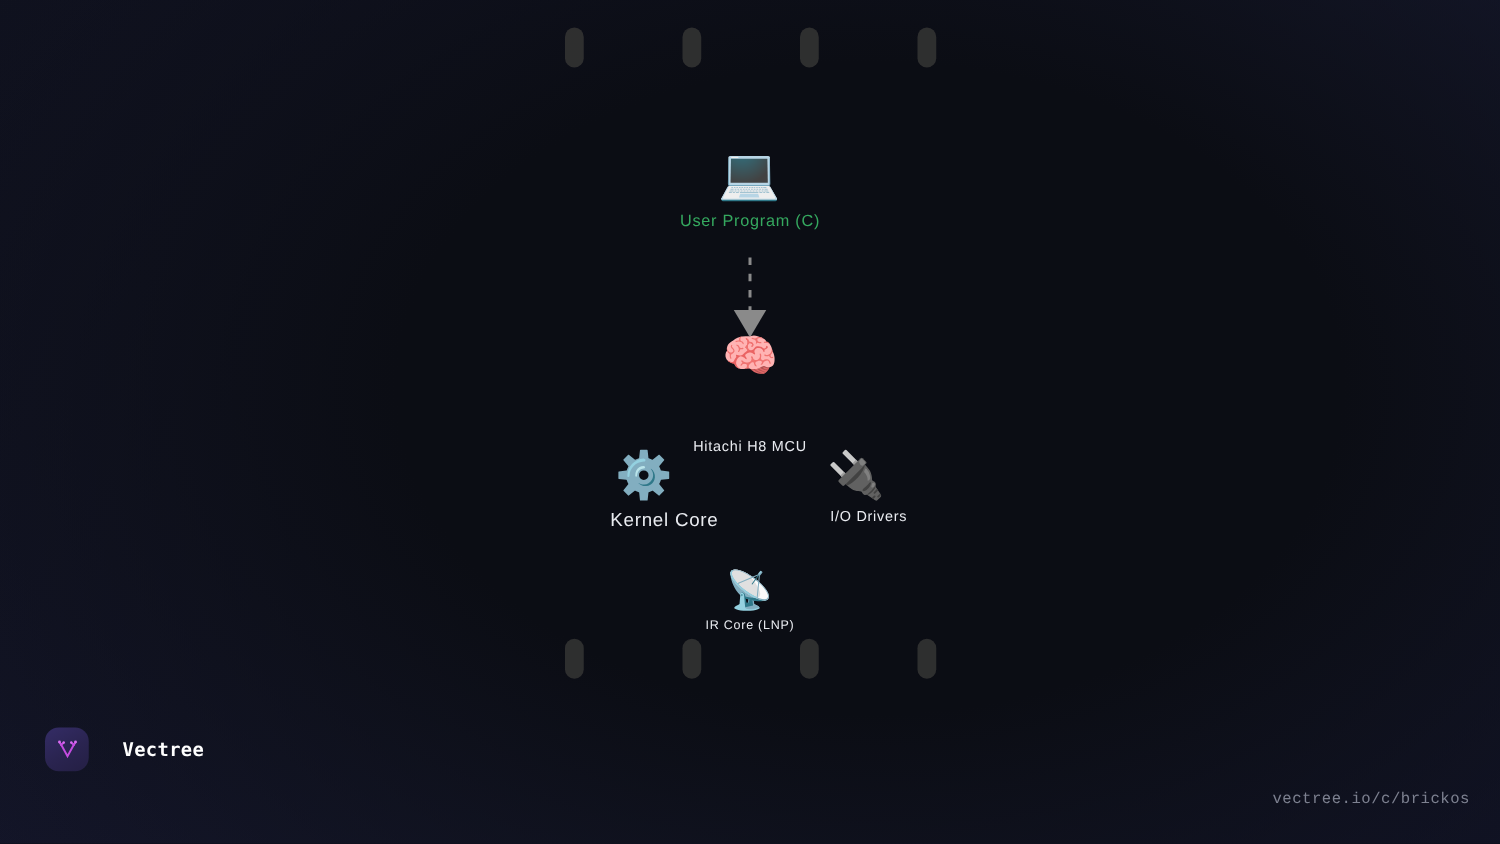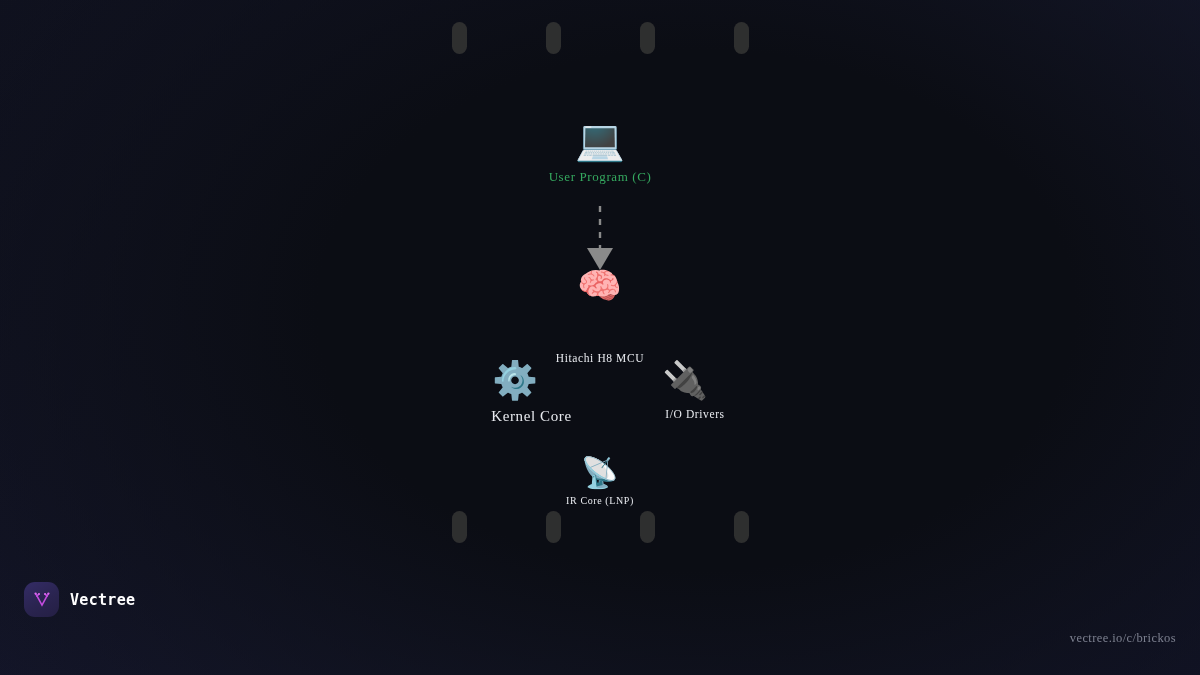--- a/index.html
+++ b/index.html
@@ -42,21 +42,21 @@
   }
   .node .glyph {
     line-height:1;
     display:block;
     text-align:center;
   }
   .node .label {
     margin-top:9px;
     white-space:nowrap;
     text-align:center;
-    font-family:Liberation Serif, serif;
+    font-family:Liberation Sans, sans-serif;
     letter-spacing:0.6px;
   }
 
   
   #node-user     .glyph { font-size:40px; }
   #node-user     .label { font-size:13px; color:#35a85f; }
 
   #node-mcu      .glyph { font-size:36px; }
   #node-mcu      .label { font-size:11.5px; color:#e9ebf0;margin-top:48px; }
 
@@ -73,22 +73,22 @@
   #connector { position:absolute; left:0; top:0; width:1200px; height:675px; pointer-events:none; }
 
   
   #footer {
     position:absolute;
     left:0; bottom:0;
     width:1200px; height:110px;
   }
   #brand-row {
     position:absolute;
-    left:24px; top:17px;
-    display:flex; align-items:center; gap:11px;justify-content:flex-end;
+    left:36px; top:17px;
+    display:flex; align-items:center; gap:27px;justify-content:flex-end;
   }
   #logo-tile {
     width:35px; height:35px;
     border-radius:11px;
     background:linear-gradient(150deg,#342c66 0%,#2a2450 55%,#241f44 100%);
     display:flex; align-items:center; justify-content:center;
     flex:0 0 auto;
   }
   #brand-name {
     font-family:"DejaVu Sans Mono","Liberation Mono",monospace;
@@ -99,21 +99,21 @@
     position:absolute;
     left:24px; top:53px;
     font-family:"DejaVu Sans Mono","Liberation Mono",monospace;
     font-size:38px; font-weight:bold; color:#ffffff;
     letter-spacing:1.2px;
     line-height:1;
   }
   #footer-url {
     position:absolute;
     right:24px; bottom:29px;
-    font-family:Liberation Serif, serif;
+    font-family:Liberation Mono, monospace;
     font-size:12.5px; color:#7d8190;
     letter-spacing:0.4px;
   }
 </style>
 </head>
 <body>
 
 <div id="stage">
 
   <div class="stud" style="left:452px; top:22px;"></div>

